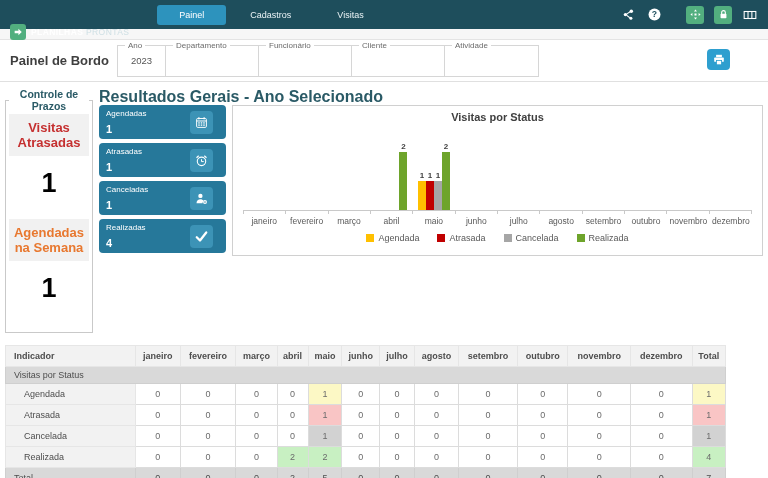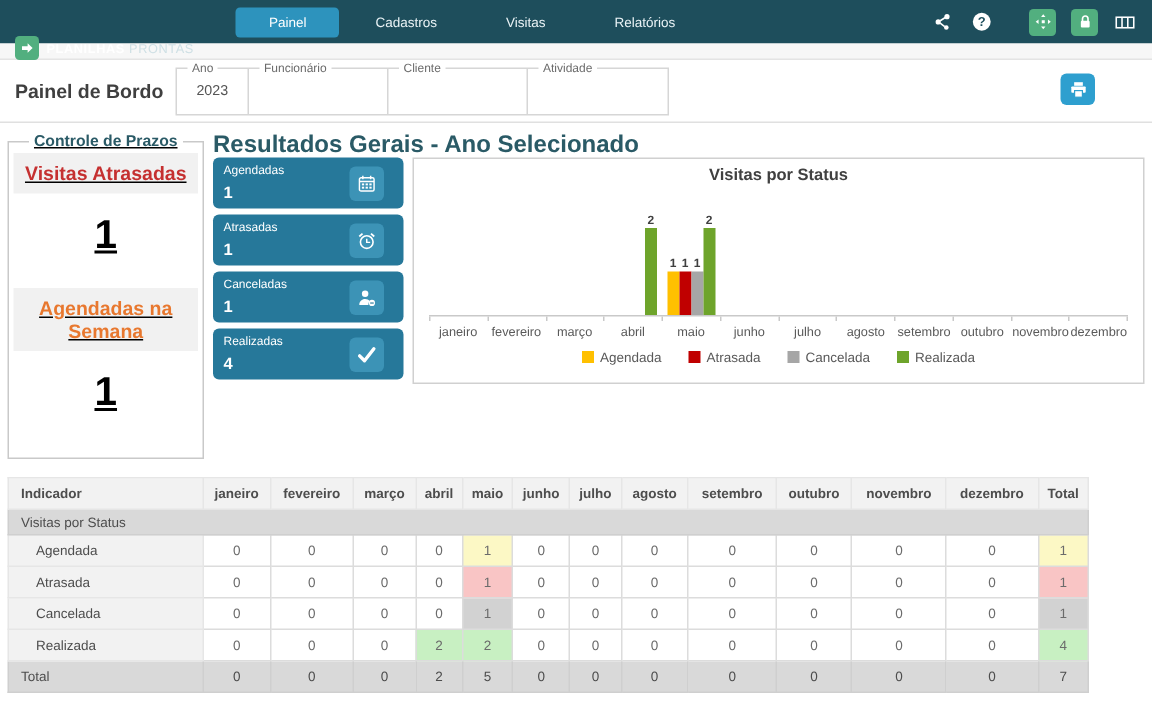--- a/index.html
+++ b/index.html
@@ -25,21 +25,21 @@
   .page-title { font-size:13px; font-weight:bold; color:#3f3f3f; width:107px; }
   .fields-box { display:flex; border:1px solid #d6d6d6; height:32px; }
   .field { position:relative; border-right:1px solid #d6d6d6; height:100%; }
   .field:last-child { border-right:none; }
   .field-label { position:absolute; top:-5px; left:7px; background:#fff; font-size:8px; color:#6b6b6b; padding:0 3px; line-height:9px; }
   .field-input { width:100%; height:100%; border:none; outline:none; text-align:center; font-size:9.5px; color:#555; font-family:"Liberation Sans",sans-serif; background:transparent; }
   .print-btn { position:absolute; right:38px; top:9px; width:23px; height:21px; background:#2E9FCF; border:none; border-radius:4px; display:flex; align-items:center; justify-content:center; cursor:pointer; }
 
   
   .content { display:flex; align-items:flex-start; padding:6px 5px 0; gap:6px; }
-  fieldset.deadlines { width:131px; border:1px solid #c9c9c9; padding:2px 3px 8px;text-decoration:underline; }
+  fieldset.deadlines { width:88px; border:1px solid #c9c9c9; padding:2px 3px 8px; }
   fieldset.deadlines legend { font-size:10.5px; font-weight:bold; color:#2A5A66; padding:0 4px; margin:0 auto; text-align:center; }
   .dl-header { background:#f1f1f1; text-align:center; font-size:13px; font-weight:bold; padding:6px 2px; }
   .dl-header.c-red { color:#C53030; } .dl-header.c-orange { color:#E8782F; }
   .dl-value { text-align:center; font-size:27px; font-weight:bold; color:#000; padding:12px 0 20px; }
 
   .results-col { width:127px; flex:none; }
   .results-heading { font-size:16px; font-weight:bold; color:#2A5A66; white-space:nowrap; height:14px; }
   .cards { display:flex; flex-direction:column; gap:4px; margin-top:3px; }
   .card { background:#26789A; border-radius:4px; height:34px; padding:4px 13px 4px 7px; display:flex; justify-content:space-between; color:#fff; cursor:pointer; }
   .card-text { display:flex; flex-direction:column; justify-content:space-between; }
@@ -85,21 +85,20 @@
       <svg width="10" height="10" viewBox="0 0 12 12">
           <path d="M2 4.5h4.5V2.2L10.5 6 6.5 9.8V7.5H2z" fill="#fff"></path>
         </svg>
     </span>
     <span class="brand-text"><b>PLANILHAS</b> <i>PRONTAS</i></span>
   </div>
   <div class="nav-menu" id="nav-menu">
       <div class="nav-item active">Painel</div>
       <div class="nav-item">Cadastros</div>
       <div class="nav-item">Visitas</div>
-      <div class="nav-item">Relatórios</div>
     </div>
   <div class="nav-icons">
     <span class="nav-icon">
       <svg width="13" height="13" viewBox="0 0 12 12" fill="#fff" stroke="#fff">
         <line x1="4.4" y1="5.4" x2="7.6" y2="3.4" stroke-width="1"></line>
           <line x1="4.4" y1="6.8" x2="7.2" y2="9" stroke-width="1"></line>
         <circle cx="8.6" cy="2.9" r="1.6" stroke="none"></circle>
           <circle cx="3.2" cy="6.1" r="1.6" stroke="none"></circle>
           <circle cx="8.2" cy="9.5" r="1.4" stroke="none"></circle>
       </svg>
@@ -133,20 +132,21 @@
       </svg>
     </span>
   </div>
 </div>
 <div class="subnav-strip"></div>
 
 <div class="filter-bar">
   <div class="page-title">Painel de Bordo</div>
   <div class="fields-box" id="fields-box">
       <div class="field" style="width: 48px;"><span class="field-label">Ano</span><input class="field-input" value="2023" style=""></div>
+      <div class="field" style="width: 93px;"><span class="field-label">Departamento</span><input class="field-input" style=""></div>
       <div class="field" style="width: 93px;"><span class="field-label">Funcionário</span><input class="field-input" style=""></div>
       <div class="field" style="width: 93px;"><span class="field-label">Cliente</span><input class="field-input" style=""></div>
       <div class="field" style="width: 93px;"><span class="field-label">Atividade</span><input class="field-input" style=""></div>
     </div>
   <button class="print-btn">
     <svg width="12" height="12" viewBox="0 0 12 12">
       <rect x="3.1" y="0.8" width="5.8" height="2.4" fill="#fff"></rect>
       <rect x="1.2" y="3.6" width="9.6" height="4.2" rx="0.6" fill="#fff"></rect>
       <rect x="3.4" y="6.4" width="5.2" height="4.4" fill="#fff" stroke="#2E9FCF" stroke-width="0.8"></rect>
     </svg>

